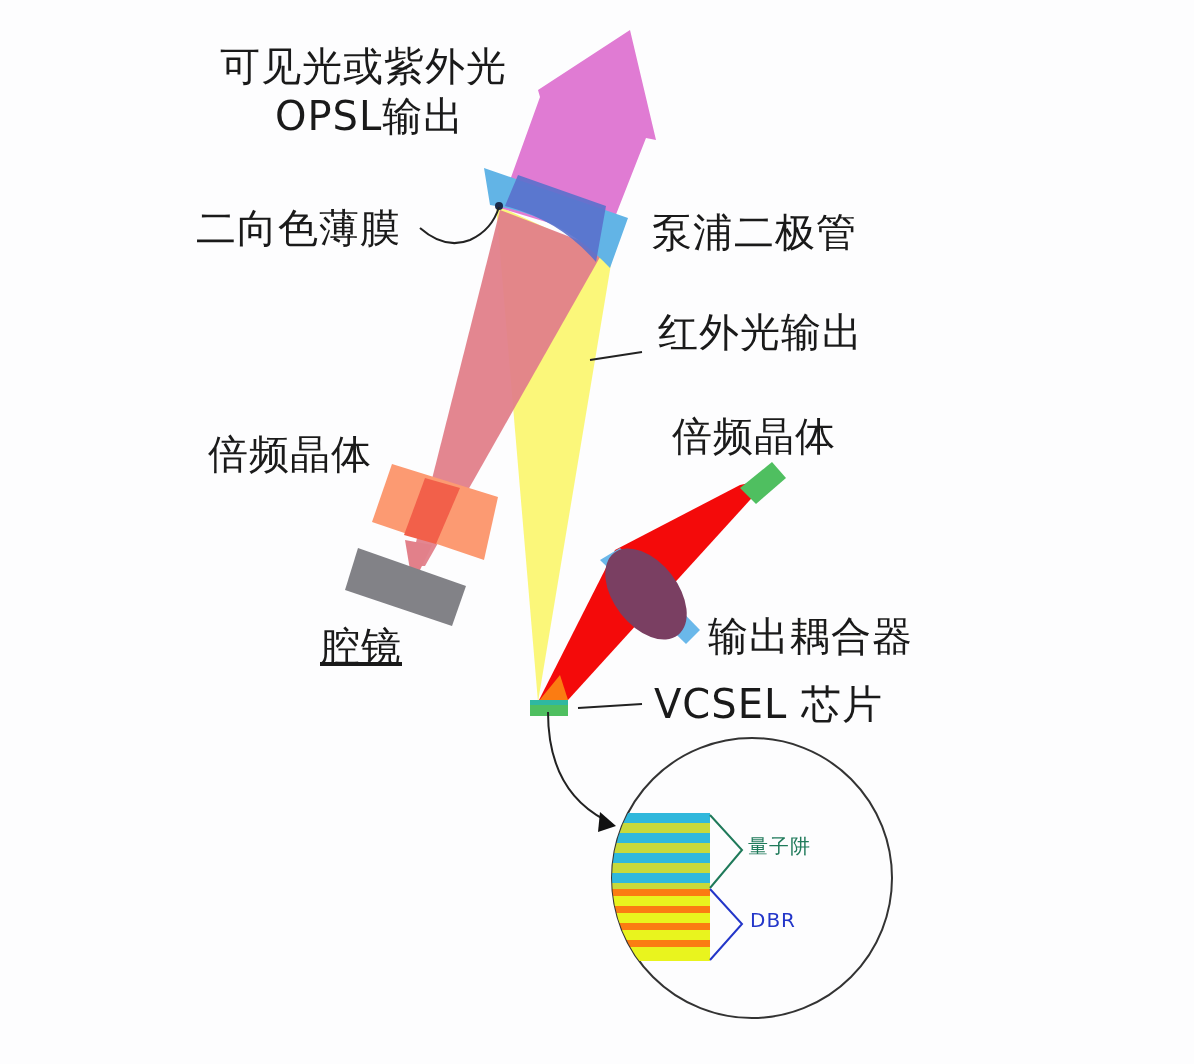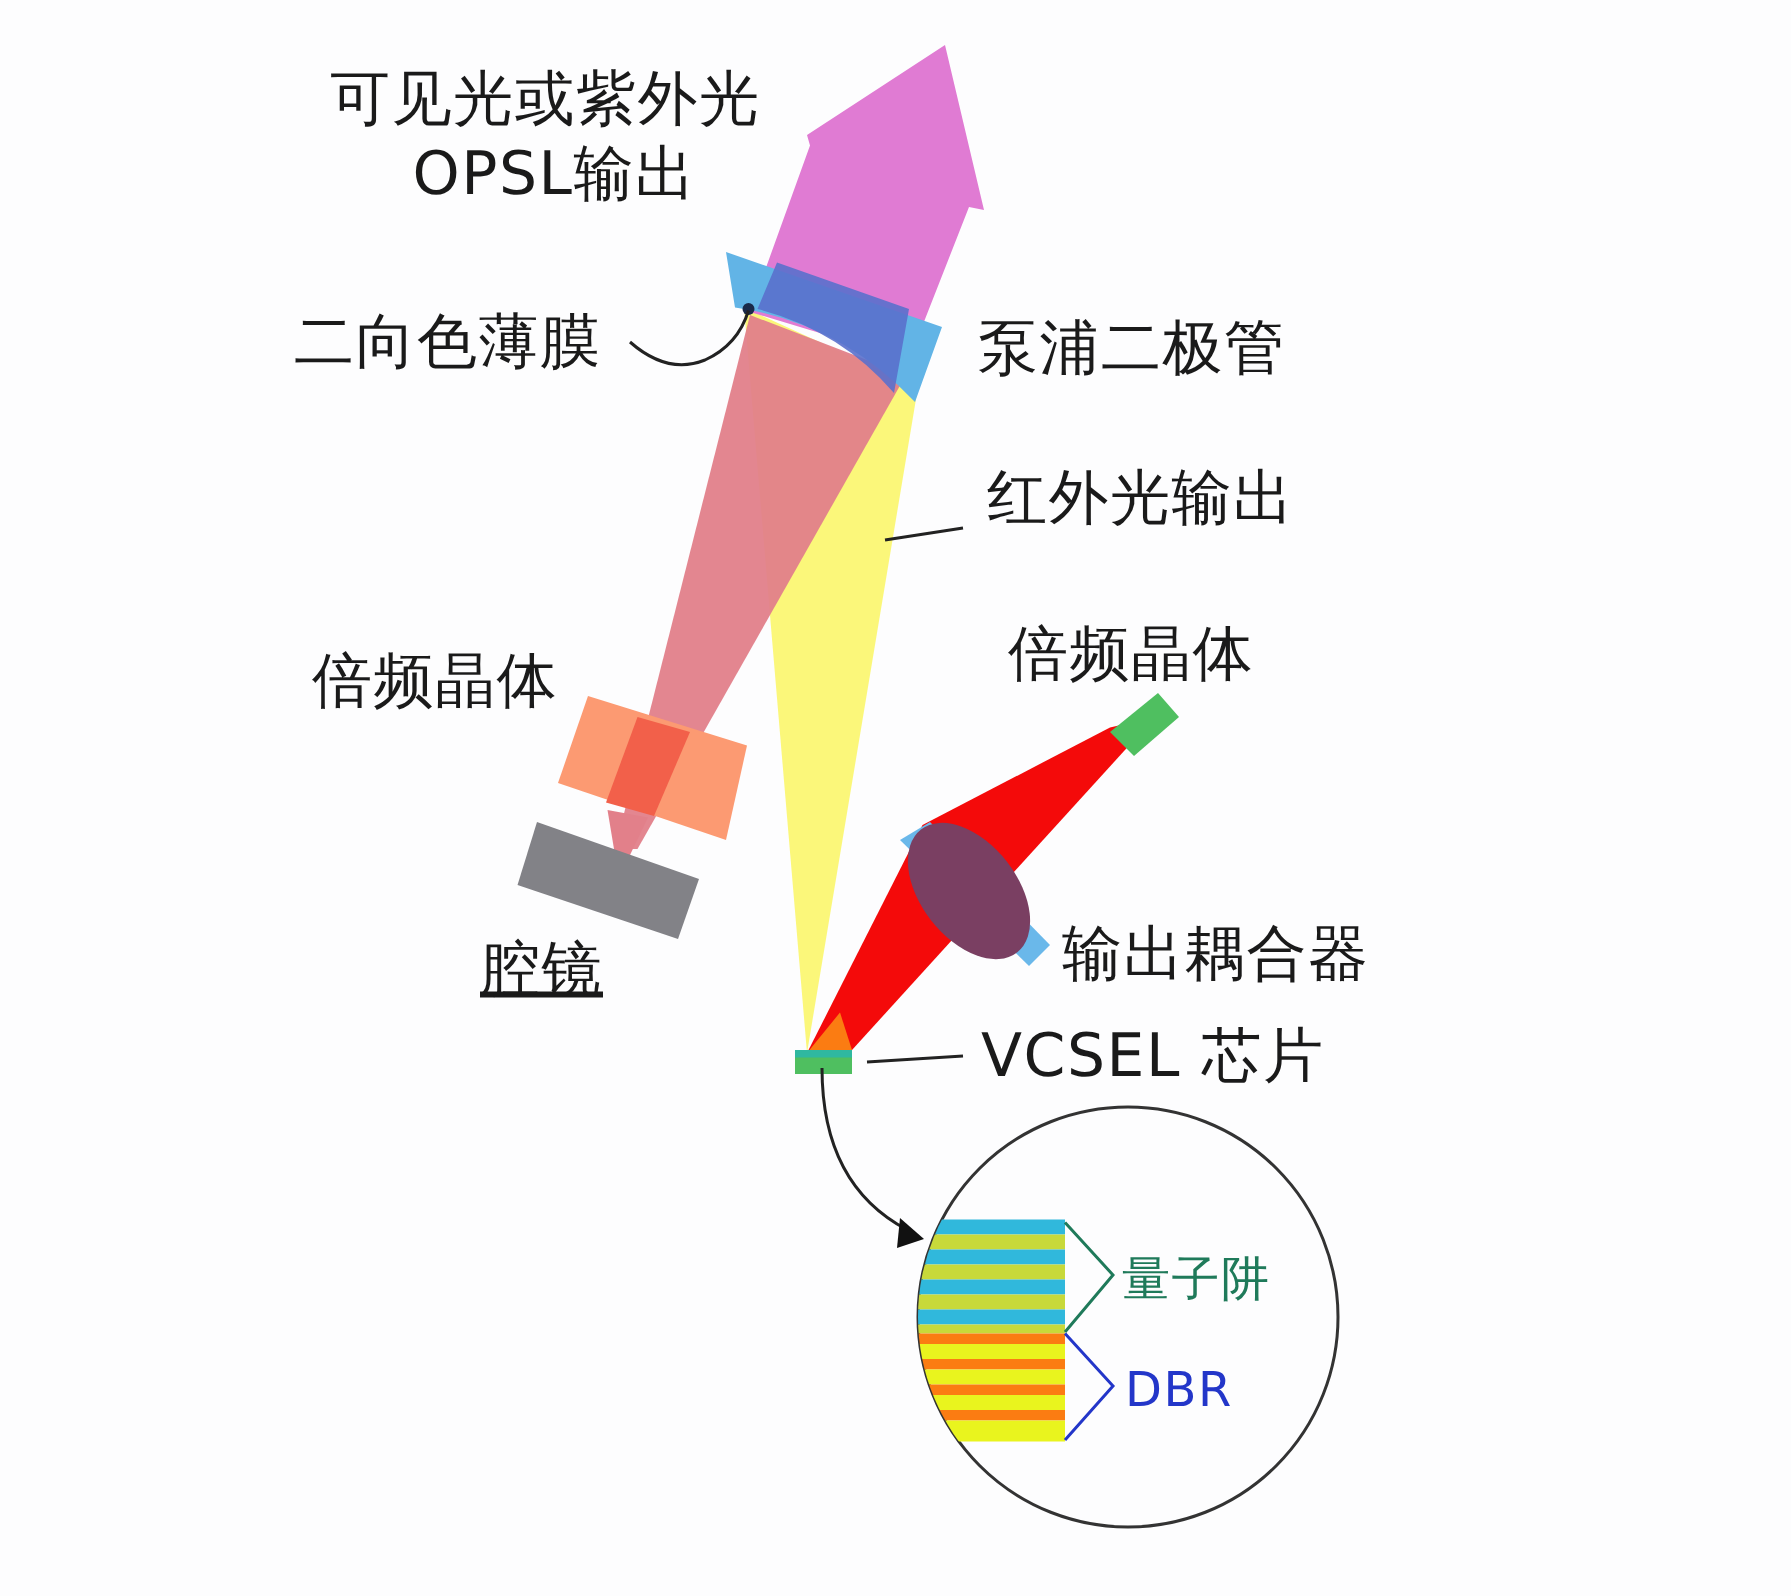--- a/index.html
+++ b/index.html
@@ -1,19 +1,19 @@
 <!DOCTYPE html>
 <html><head>
   <meta charset="utf-8">
   <style>
     html, body { margin: 0; padding: 0; background: #fdfdfe; }
     body { width: 1194px; height: 1064px; position: relative; overflow: hidden; font-family: "DejaVu Sans", sans-serif; }
     #diagram { position: absolute; left: 0; top: 0; }
     .lbl { position: absolute; color: #1a1a1a; font-size: 40px; white-space: nowrap; letter-spacing: 1px; line-height: 1; }
-    .lbl.small { font-size: 32px; }
+    .lbl.small { font-size: 20px; }
   </style>
 </head>
 <body>
 
 <svg id="diagram" width="1194" height="1064" viewBox="0 0 1194 1064" xmlns="http://www.w3.org/2000/svg">
 
   <polygon points="538,702 496,205 612,258" fill="#fbf77a"></polygon>
 
   <polygon points="410,566 425,566 604,250 500,210" fill="#e2808a" opacity="0.95"></polygon>
 

